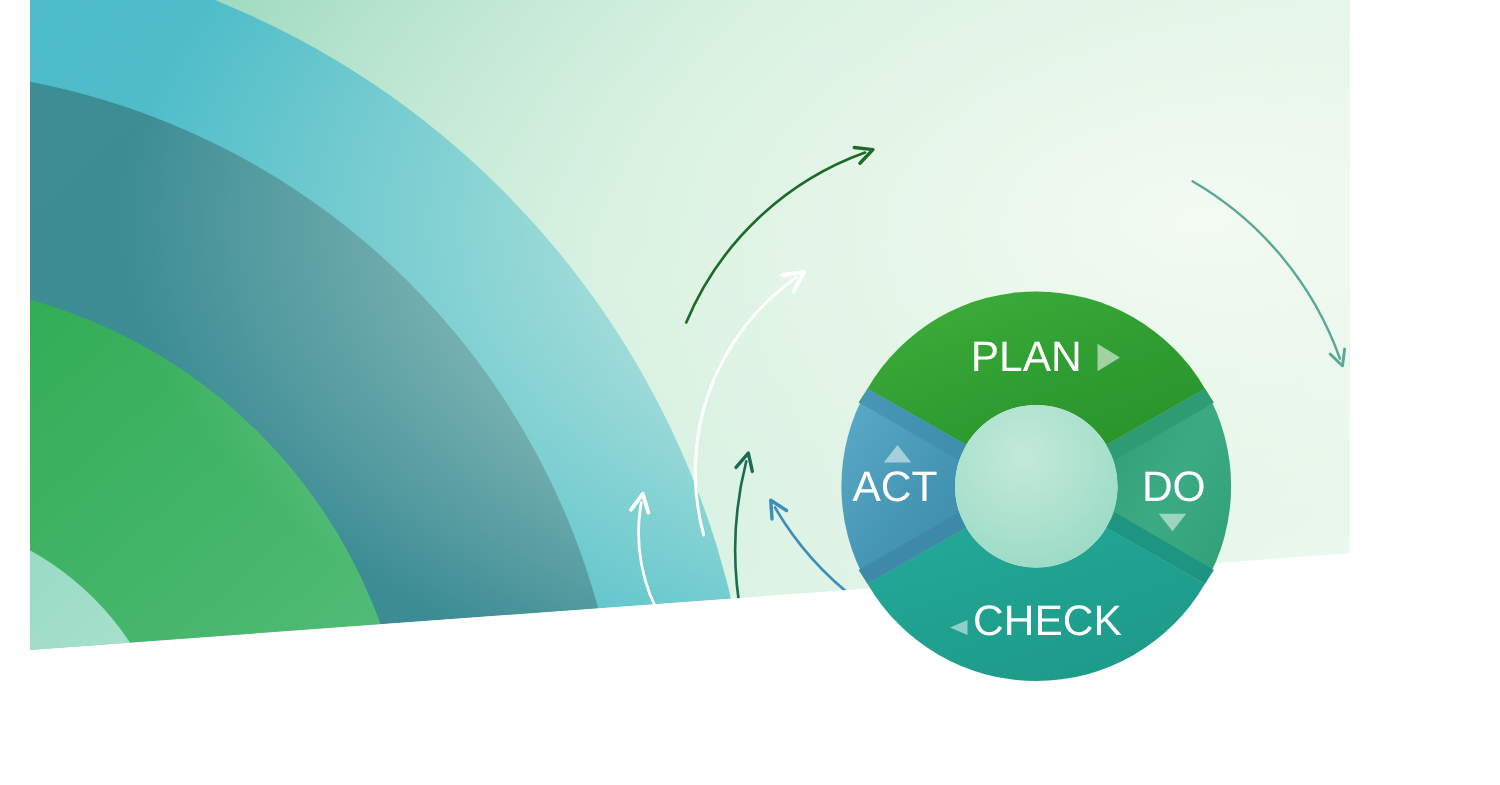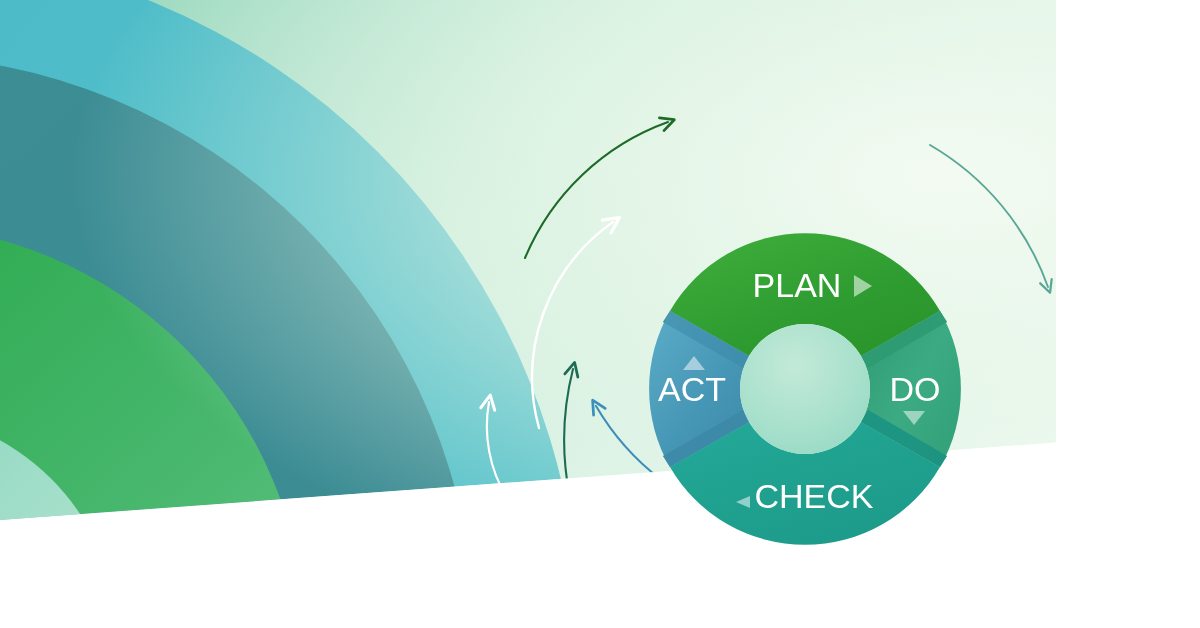--- a/index.html
+++ b/index.html
@@ -7,20 +7,21 @@
     padding: 0;
     background: #ffffff;
   }
   #stage {
     position: relative;
     width: 1056px;
     height: 628px;
     overflow: hidden;
     font-family: "Liberation Sans", sans-serif;
     background: #ffffff;
+    padding-left: 24px;
   }
   #stage svg { display: block; }
   .seg-label {
     font-family: "Liberation Sans", sans-serif;
     font-weight: 400;
     fill: #ffffff;
   }
 </style>
 </head>
 <body>

